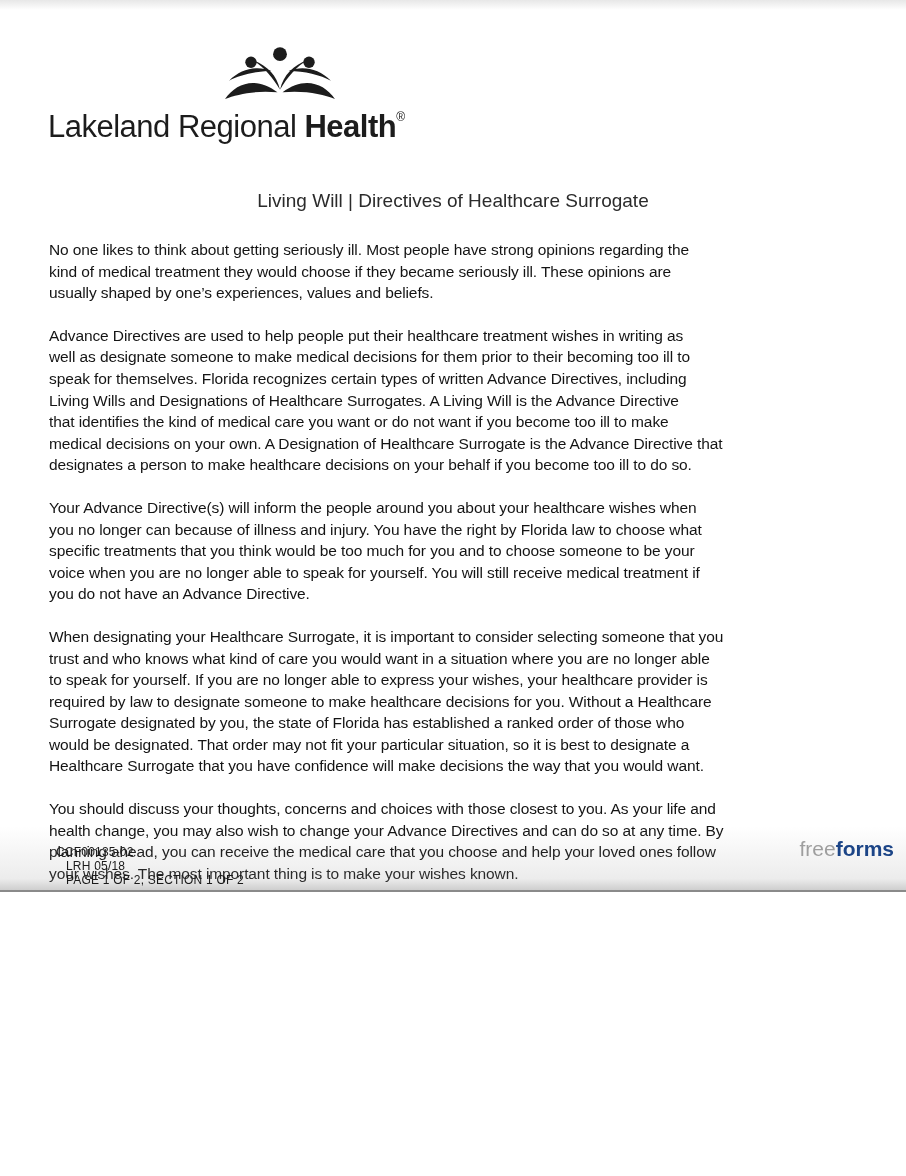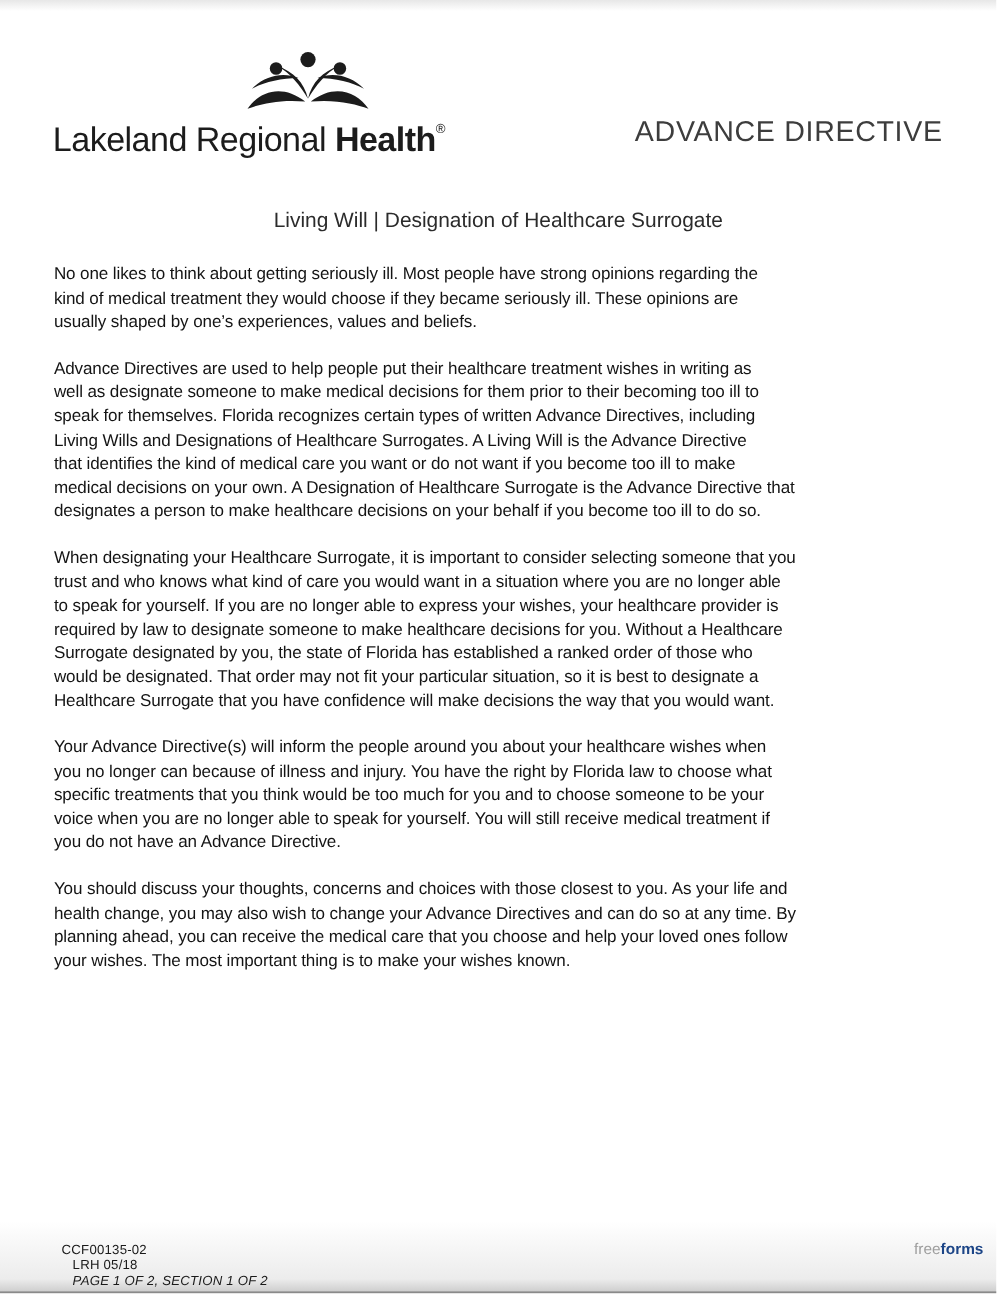--- a/index.html
+++ b/index.html
@@ -1,19 +1,19 @@
 <!DOCTYPE html>
 <html><head>
 <meta charset="utf-8">
 <style>
   html, body { margin: 0; padding: 0; background: #ffffff; }
   .page {
     position: relative;
     width: 906px;
-    height: 1176px;
+    height: 892px;
     background: #ffffff;
     font-family: "Liberation Sans", sans-serif;
     color: #141414;
     overflow: hidden;
   }
   .top-edge {
     position: absolute; top: 0; left: 0; right: 0; height: 10px;
     background: linear-gradient(to bottom, #e7e7e7 0%, rgba(255,255,255,0) 100%);
   }
   .logo-icon {
@@ -64,23 +64,23 @@
   .footer {
     position: absolute; left: 28px; right: 12px; bottom: 5px;
     display: flex; align-items: baseline; justify-content: space-between;
   }
   .footer-left {
     display: flex; align-items: baseline;
     font-size: 12px; color: #1a1a1a; letter-spacing: 0.2px; flex-direction: column;
   }
   .footer-left .seg { white-space: nowrap; }
   .footer-left .seg + .seg { margin-left: 15px; padding-left: 10px; }
-  .footer-left .seg.page-info { margin-left: 28px; font-style: italic; }
+  .footer-left .seg.page-info { margin-left: 28px; }
   .freeforms {
-    font-size: 14px; line-height: 20px; white-space: nowrap;
+    font-size: 21px; line-height: 20px; white-space: nowrap;
   }
   .freeforms .free { font-weight: 400; }
   .freeforms .forms { font-weight: 700; }
 </style>
 </head>
 <body>
 
 <div class="page">
 
   <div class="top-edge"></div>
@@ -96,47 +96,46 @@
       <path d="M105,33 C93,21 77,18 63.5,23.5 C79,23.5 95,27.5 105,33 Z"></path>
       <path d="M1,51 C12,35 32,28.5 52.5,44.5 C30,42.5 13,46.5 1,51 Z"></path>
       <path d="M109,51 C98,35 78,28.5 57.5,44.5 C80,42.5 97,46.5 109,51 Z"></path>
     </svg>
   </div>
 
   <div class="wordmark">
     <span>Lakeland Regional</span><span> </span><span class="bold">Health</span><span class="reg-mark">®</span>
   </div>
 
-  <div class="doc-title">ADVANCE DIRECTIVE</div>
 
-  <div class="subtitle">Living Will | Designation of Healthcare Surrogate</div>
+  <div class="subtitle">Living Will | Directives of Healthcare Surrogate</div>
 
   <div class="doc-body">
       <p>No one likes to think about getting seriously ill. Most people have strong opinions regarding the
 kind of medical treatment they would choose if they became seriously ill. These opinions are
 usually shaped by one’s experiences, values and beliefs.</p>
       <p>Advance Directives are used to help people put their healthcare treatment wishes in writing as
 well as designate someone to make medical decisions for them prior to their becoming too ill to
 speak for themselves. Florida recognizes certain types of written Advance Directives, including
 Living Wills and Designations of Healthcare Surrogates. A Living Will is the Advance Directive
 that identifies the kind of medical care you want or do not want if you become too ill to make
 medical decisions on your own. A Designation of Healthcare Surrogate is the Advance Directive that
 designates a person to make healthcare decisions on your behalf if you become too ill to do so.</p>
+      <p>Your Advance Directive(s) will inform the people around you about your healthcare wishes when
+you no longer can because of illness and injury. You have the right by Florida law to choose what
+specific treatments that you think would be too much for you and to choose someone to be your
+voice when you are no longer able to speak for yourself. You will still receive medical treatment if
+you do not have an Advance Directive.</p>
       <p>When designating your Healthcare Surrogate, it is important to consider selecting someone that you
 trust and who knows what kind of care you would want in a situation where you are no longer able
 to speak for yourself. If you are no longer able to express your wishes, your healthcare provider is
 required by law to designate someone to make healthcare decisions for you. Without a Healthcare
 Surrogate designated by you, the state of Florida has established a ranked order of those who
 would be designated. That order may not fit your particular situation, so it is best to designate a
 Healthcare Surrogate that you have confidence will make decisions the way that you would want.</p>
-      <p>Your Advance Directive(s) will inform the people around you about your healthcare wishes when
-you no longer can because of illness and injury. You have the right by Florida law to choose what
-specific treatments that you think would be too much for you and to choose someone to be your
-voice when you are no longer able to speak for yourself. You will still receive medical treatment if
-you do not have an Advance Directive.</p>
       <p>You should discuss your thoughts, concerns and choices with those closest to you. As your life and
 health change, you may also wish to change your Advance Directives and can do so at any time. By
 planning ahead, you can receive the medical care that you choose and help your loved ones follow
 your wishes. The most important thing is to make your wishes known.</p>
     </div>
 
   <div class="bottom-shade"></div>
   <div class="bottom-line"></div>
 
   <div class="footer">

